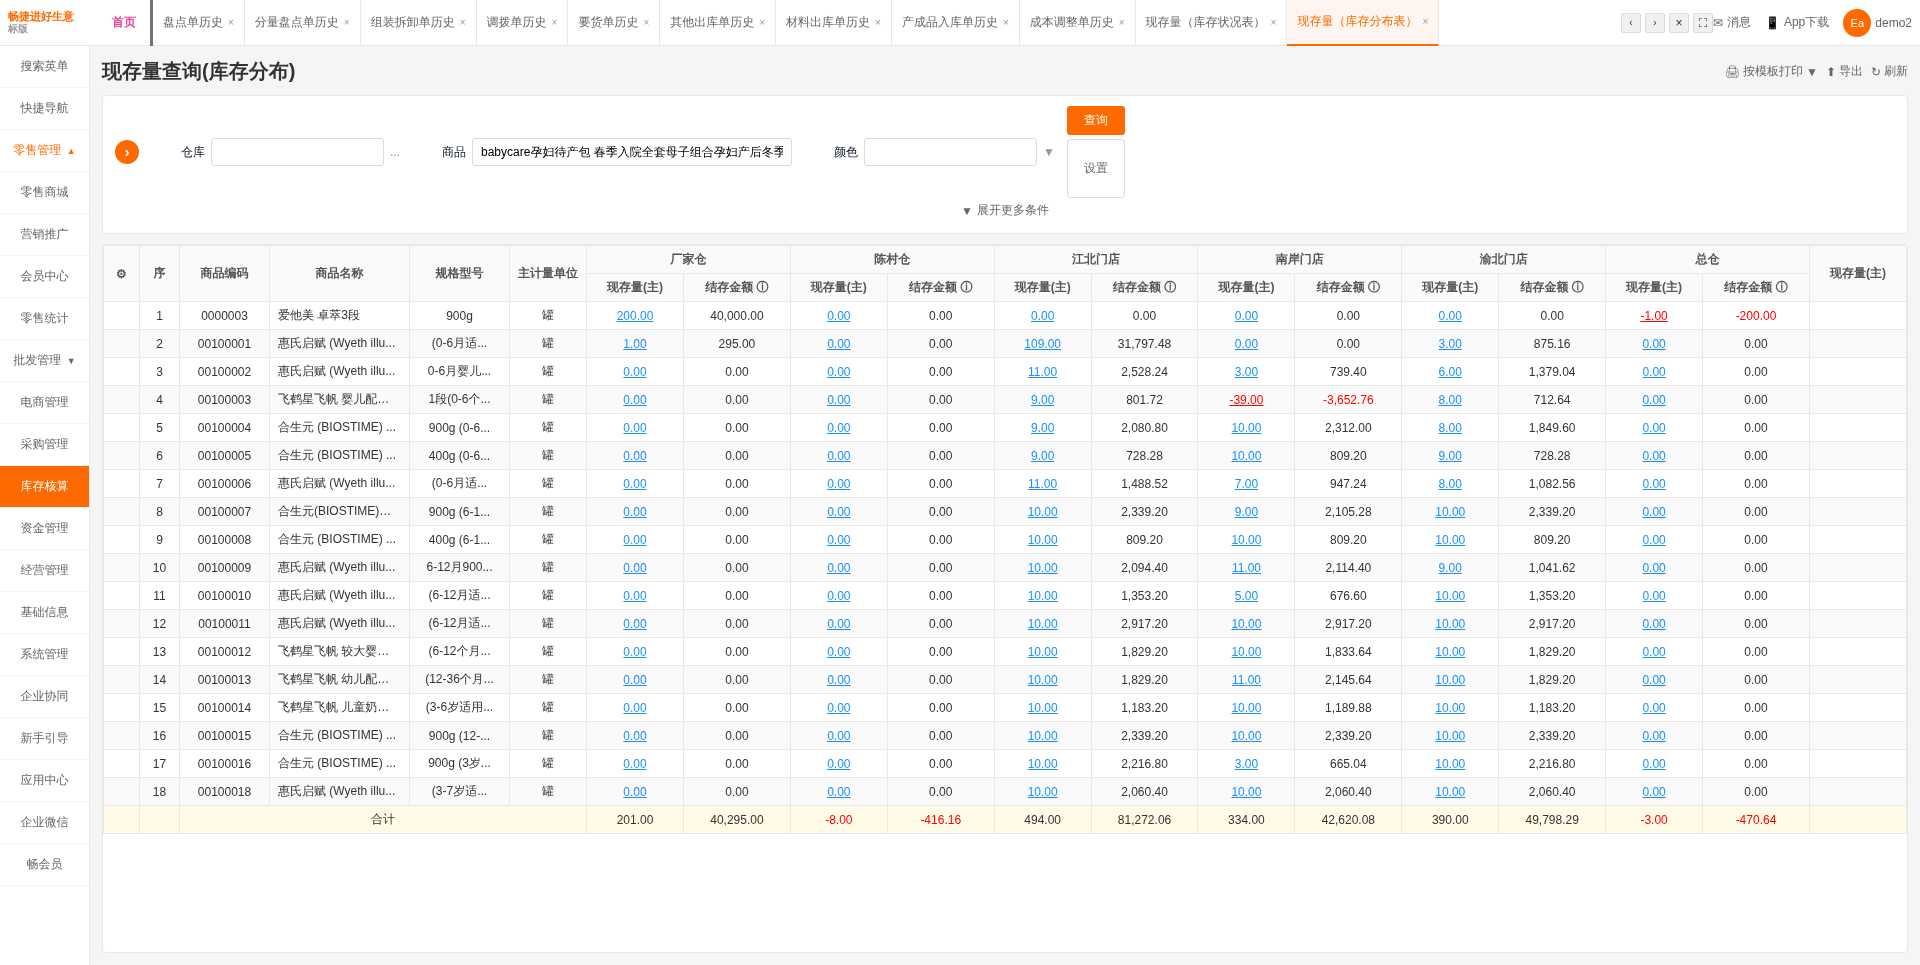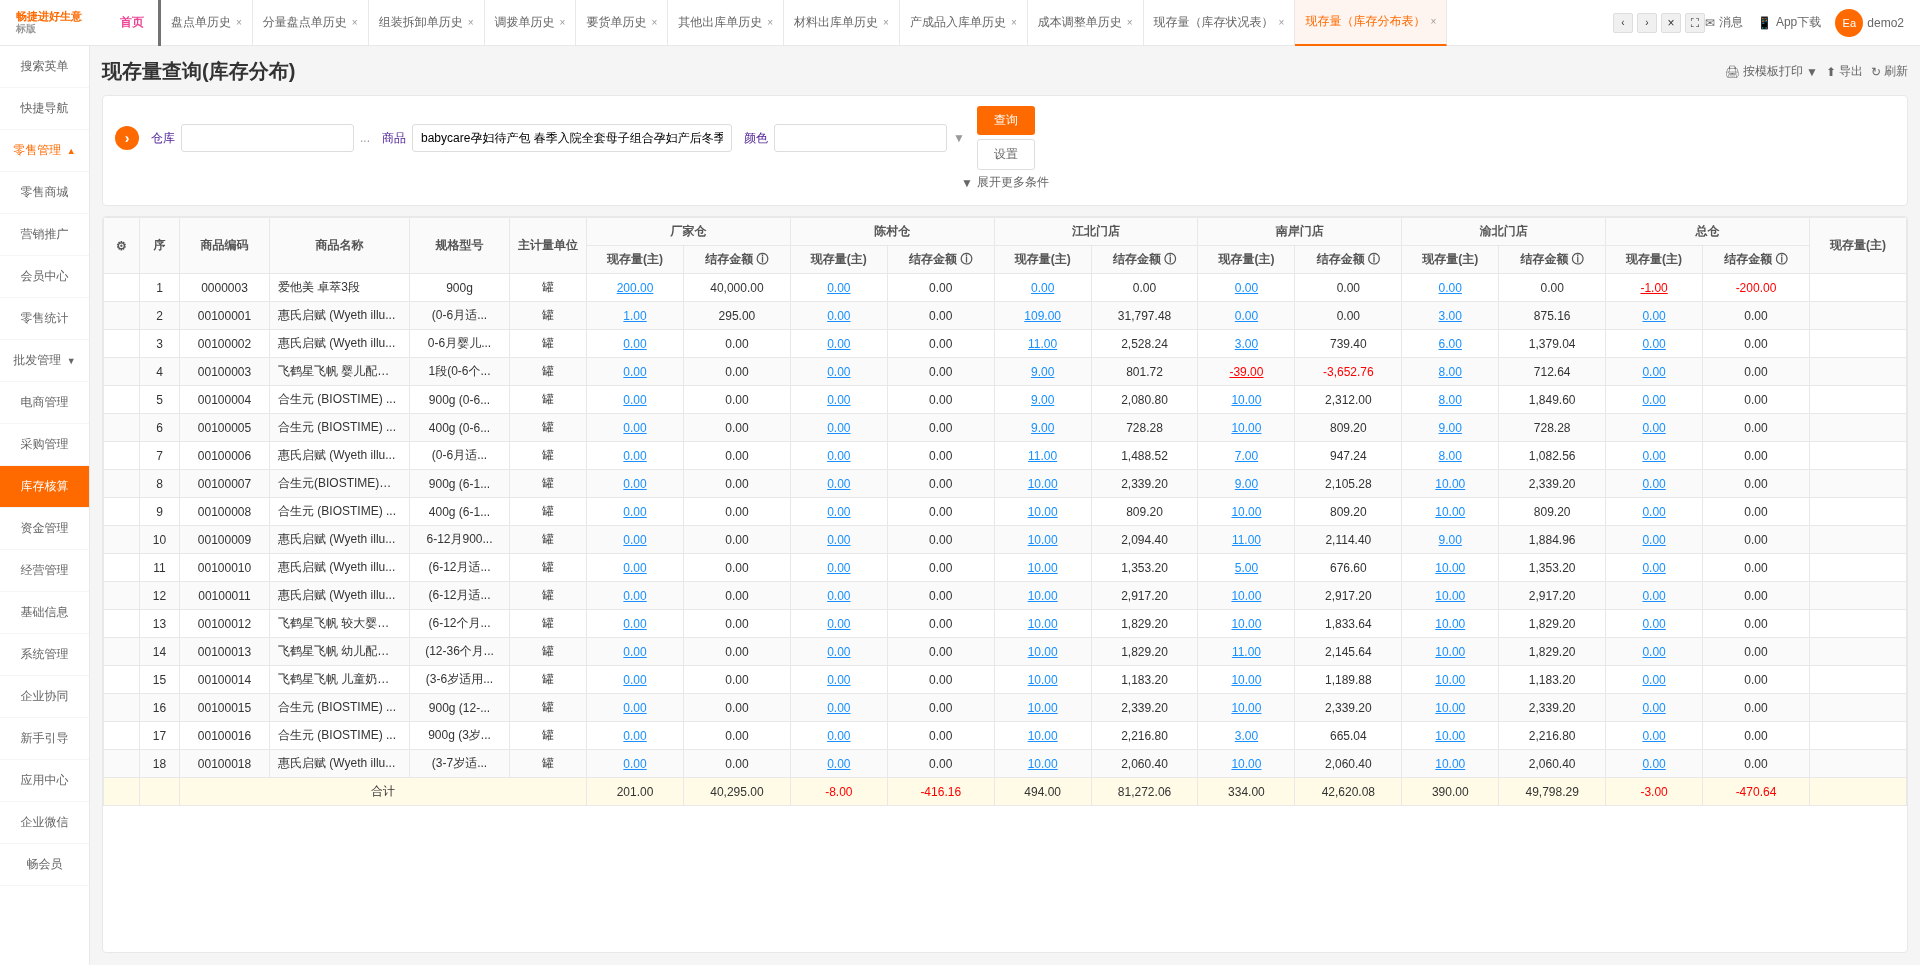--- a/index.html
+++ b/index.html
@@ -5,21 +5,21 @@
     * { box-sizing: border-box; margin: 0; padding: 0; }
     body { font-family: 'Microsoft YaHei', Arial, sans-serif; font-size: 12px; background: #f5f5f5; color: #333; overflow: hidden; }
 
     
     .top-bar {
       height: 46px;
       background: #fff;
       display: flex;
       align-items: center;
       justify-content: space-between;
-      padding: 0 16px;
+      padding: 0 8px;
       border-bottom: 1px solid #e8e8e8;
       position: fixed;
       top: 0; left: 0; right: 0;
       z-index: 100;
     }
     .logo-area {
       display: flex;
       align-items: center;
       width: 90px;
     }
@@ -197,23 +197,24 @@
       font-size: 14px;
       font-weight: bold;
       flex-shrink: 0;
     }
     .filter-field {
       display: flex;
       align-items: center;
       gap: 6px;
     }
     .filter-label {
-      color: #4c1d95;
+      color: #0f172a;
       white-space: nowrap;
       font-size: 12px;
+      margin-left: 30px;
     }
     .filter-input {
       border: 1px solid #ddd;
       border-radius: 3px;
       padding: 4px 8px;
       height: 28px;
       font-size: 12px;
       min-width: 80px;
     }
     .filter-input-wide {
@@ -242,21 +243,21 @@
       border-radius: 3px;
       padding: 6px 16px;
       cursor: pointer;
       font-size: 12px;
     }
     .btn-settings {
       background: #fff;
       color: #666;
       border: 1px solid #ddd;
       border-radius: 3px;
-      padding: 6px 16px;
+      padding: 20px 16px;
       cursor: pointer;
       font-size: 12px;
     }
     .action-buttons {
       display: flex;
       flex-direction: column;
       gap: 4px;
     }
 
     
@@ -717,21 +718,21 @@
             <td>罐</td>
             <td class="num-link">0.00</td>
             <td>0.00</td>
             <td class="num-link">0.00</td>
             <td>0.00</td>
             <td class="num-link">10.00</td>
             <td>2,094.40</td>
             <td class="num-link">11.00</td>
             <td>2,114.40</td>
             <td class="num-link">9.00</td>
-            <td>1,884.96</td>
+            <td>1,041.62</td>
             <td class="num-link">0.00</td>
             <td>0.00</td>
             <td></td>
           </tr>
           <tr>
             <td></td>
             <td>11</td>
             <td>00100010</td>
             <td class="text-left" style="max-width: 140px; overflow: hidden; text-overflow: ellipsis;">惠氏启赋 (Wyeth illu...</td>
             <td>(6-12月适...</td>

